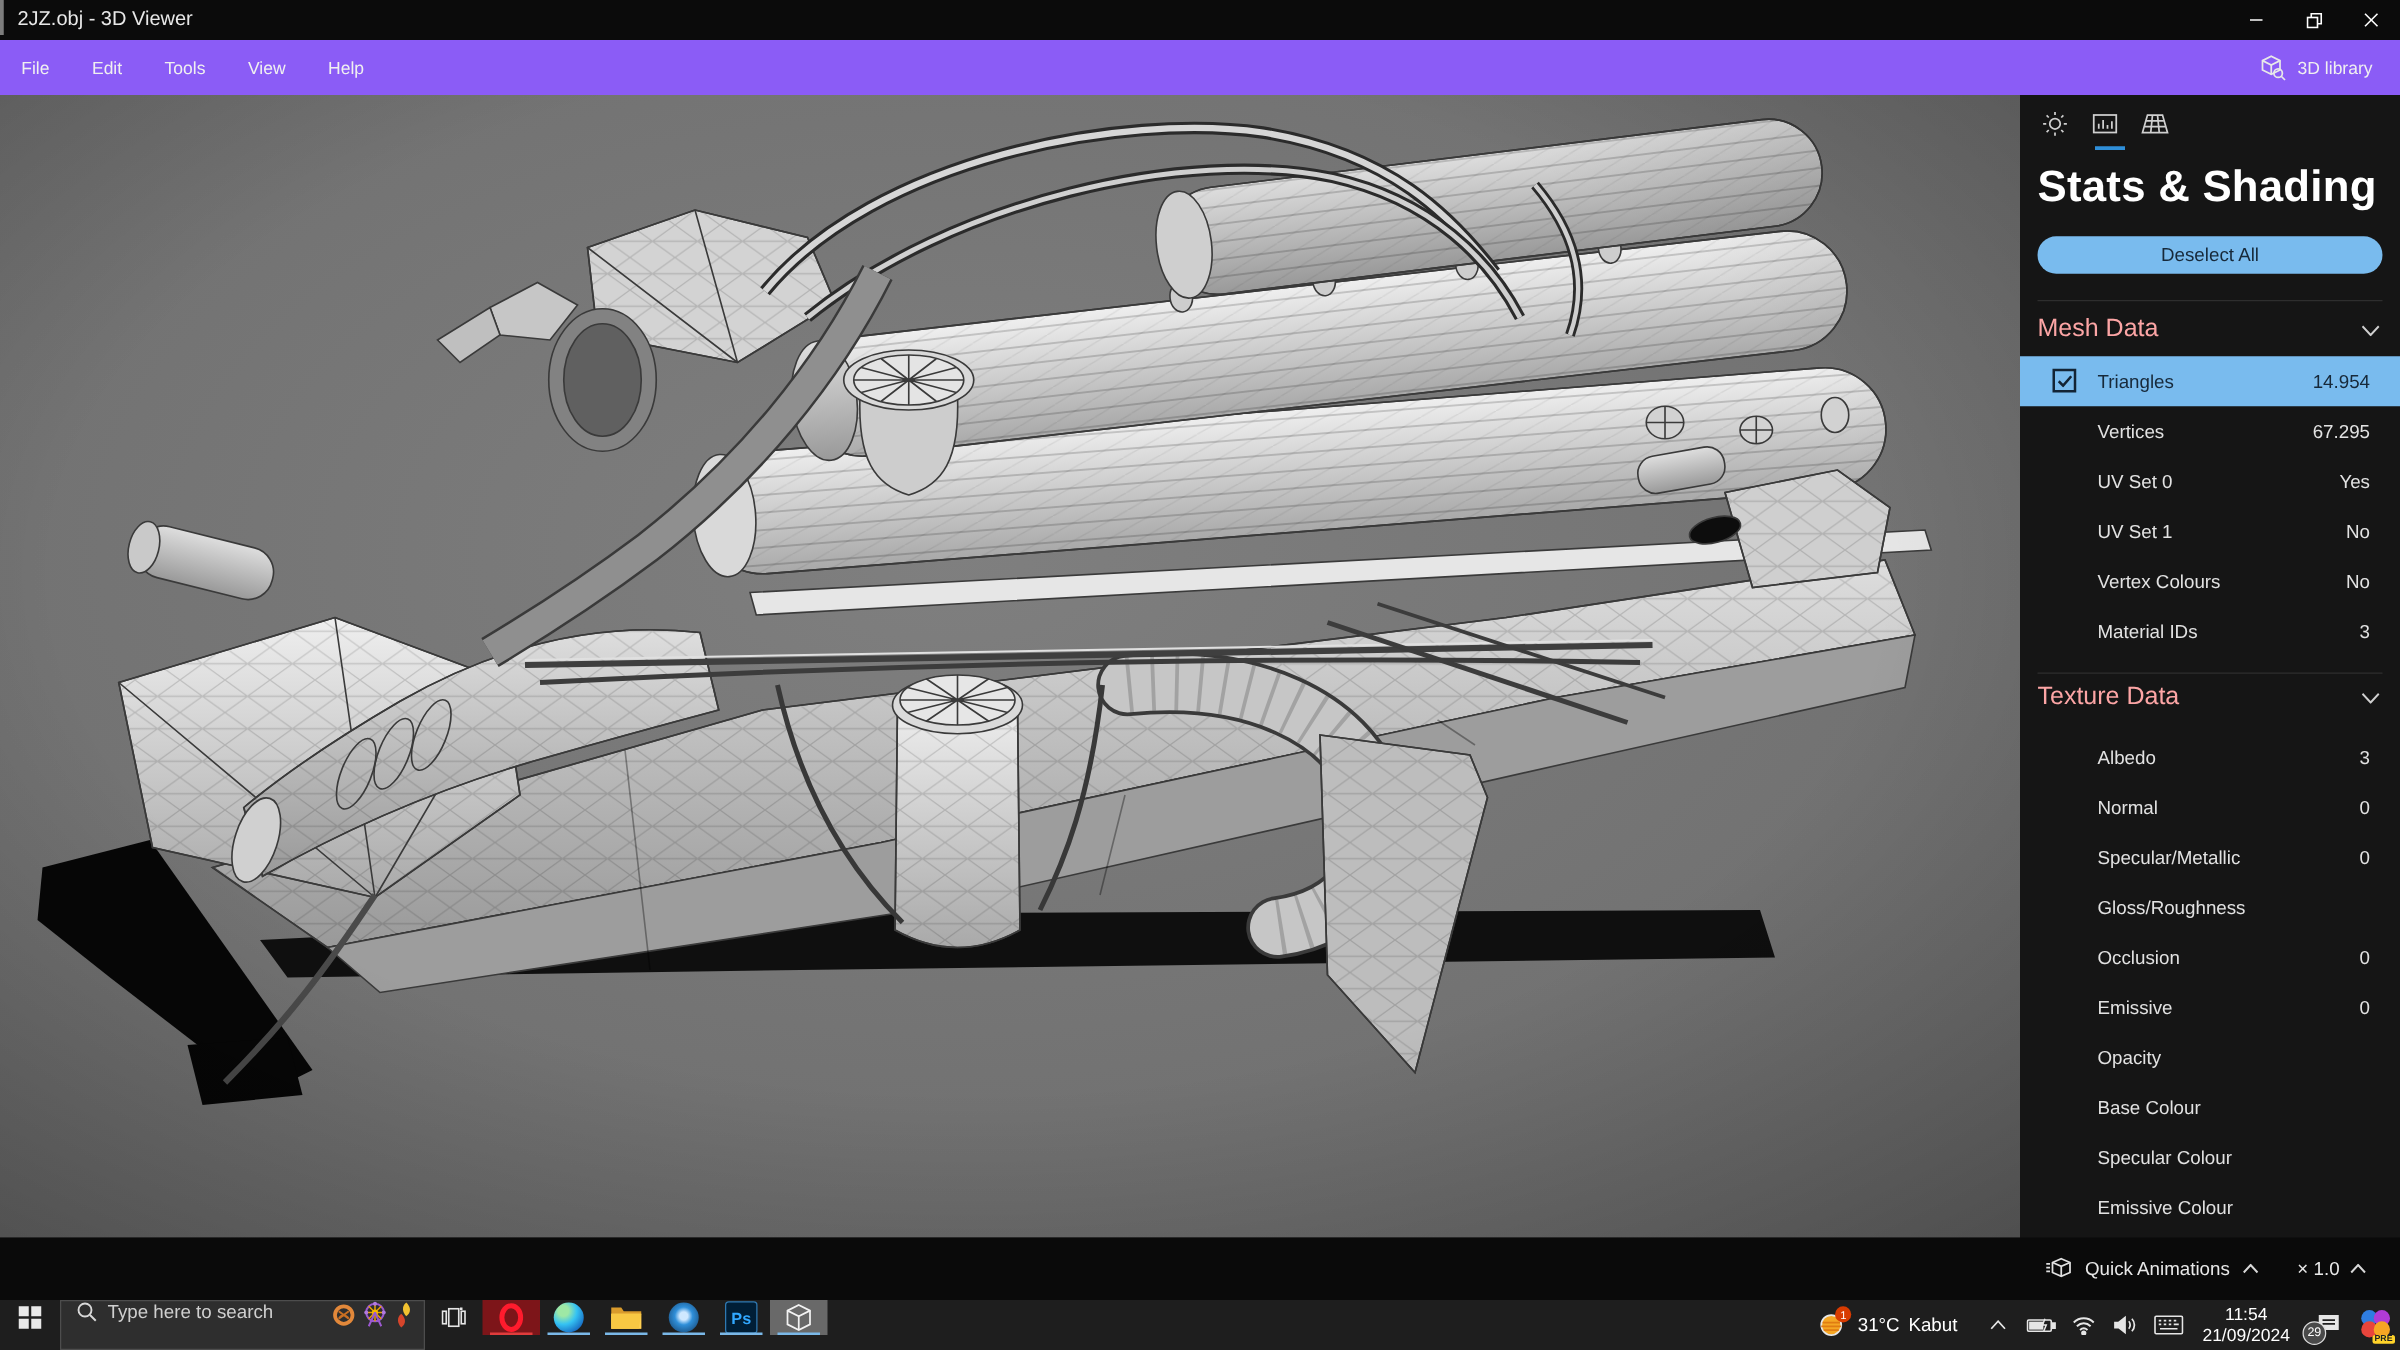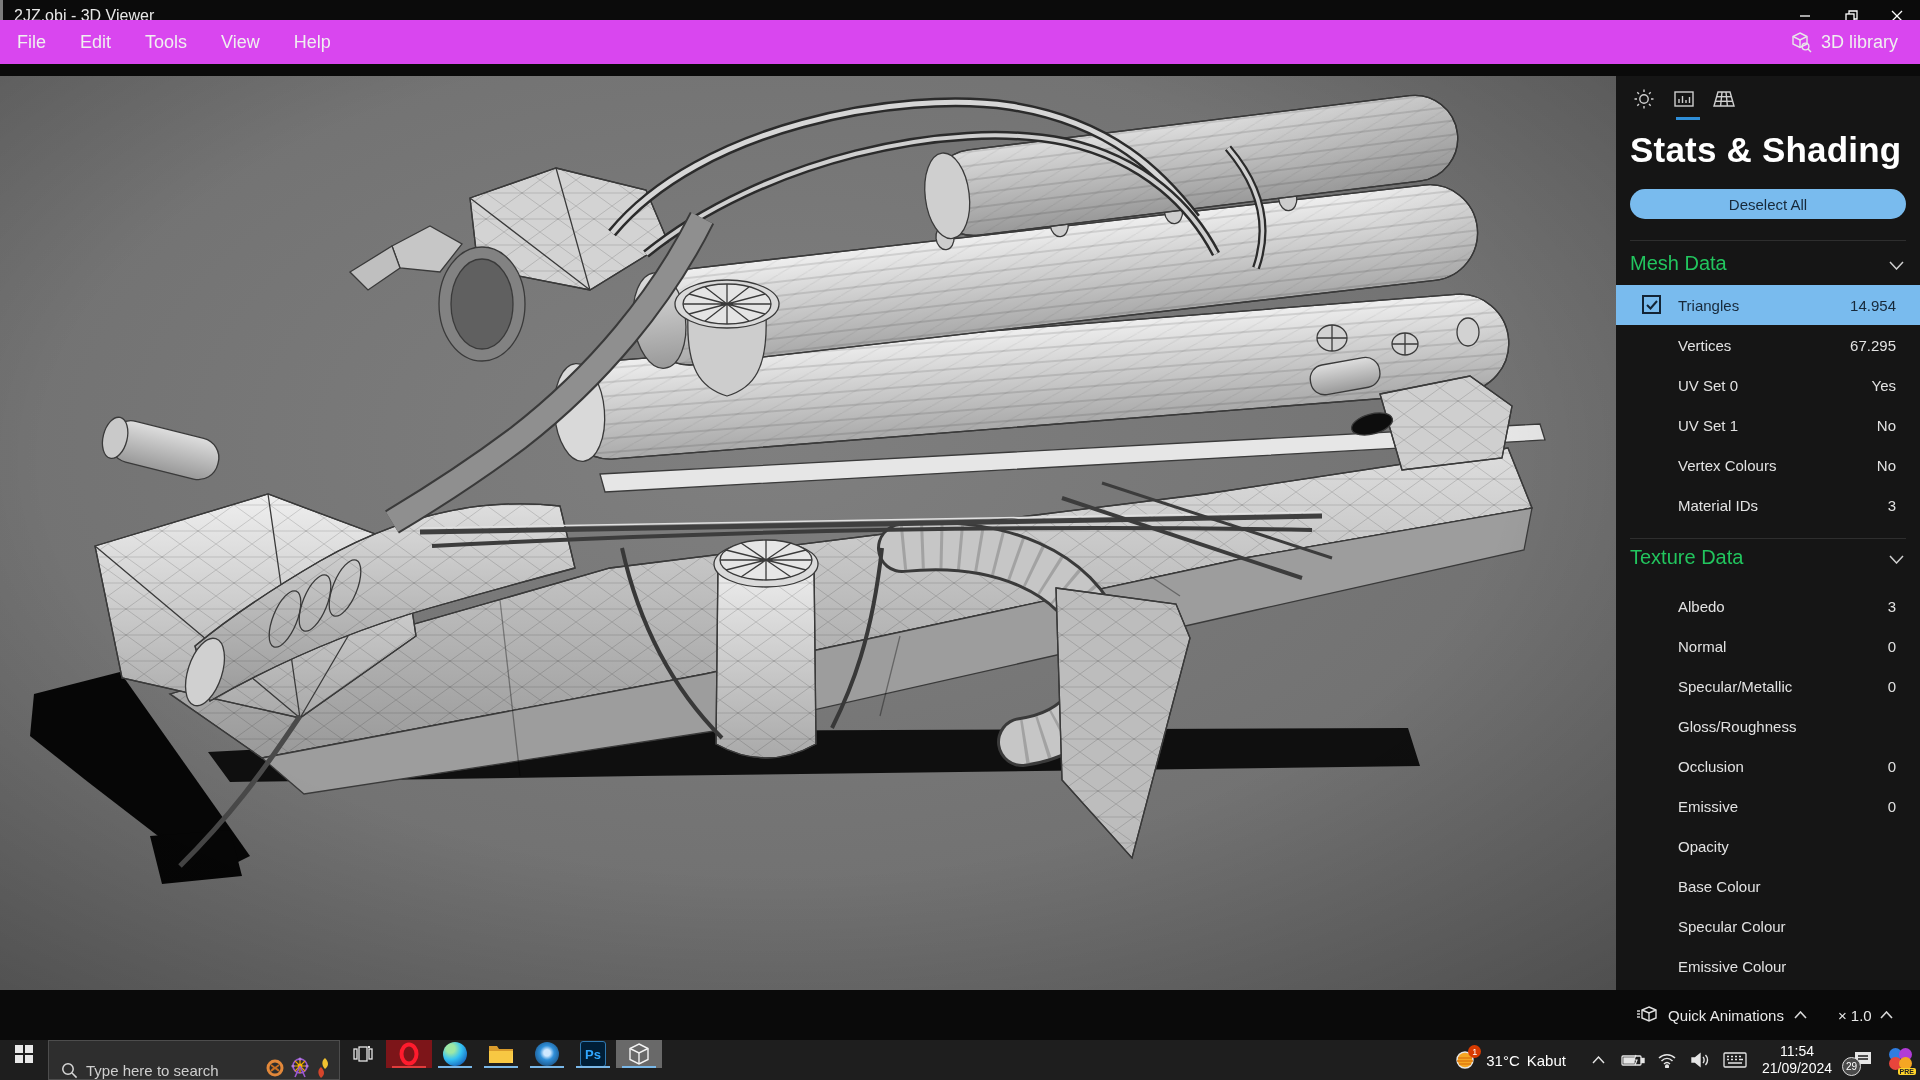--- a/index.html
+++ b/index.html
@@ -11,22 +11,22 @@
   .titlebar { position:absolute; left:0; top:0; width:1920px; height:32px; background:#0b0b0b;
               display:flex; align-items:center; }
   .titlebar .edge { position:absolute; left:0; top:0; width:3px; height:28px; background:#9a9a9a; opacity:.8; }
   .wtitle { color:#e8e8e8; font-size:16px; padding-left:14px; }
   .wincontrols { position:absolute; right:0; top:0; height:32px; display:flex; }
   .winbtn { width:46px; height:32px; background:transparent; border:0; display:flex;
             align-items:center; justify-content:center; cursor:pointer; }
   .winbtn svg { stroke:#ffffff; fill:none; stroke-width:1.3; }
 
   
-  .menubar { position:absolute; left:0; top:20px; width:1920px; height:44px; background:#d946ef;
-             display:flex; align-items:center; color:#f0f0f0; font-size:18px; }
+  .menubar { position:absolute; left:0; top:32px; width:1920px; height:44px; background:#8b5cf6;
+             display:flex; align-items:center; color:#f0f0f0; font-size:14px; }
   .menuitem { padding:0 17px; height:44px; display:flex; align-items:center; cursor:default; }
   .libbtn { margin-left:auto; margin-right:10px; display:flex; align-items:center; gap:9px;
             color:#f0f0f0; height:44px; padding:0 12px; }
   .libbtn svg { stroke:#e8e8e8; fill:none; stroke-width:1.4; }
 
   
   .viewport { position:absolute; left:0; top:76px; width:1616px; height:914px; background:#747474; }
   .viewport svg { display:block; }
 
   
@@ -46,41 +46,41 @@
   .tab { width:40px; height:40px; display:flex; align-items:center; justify-content:center;
          background:transparent; border:0; cursor:pointer; }
   .tab svg { stroke:#cfcfcf; fill:none; stroke-width:1.4; }
   .tab-underline { position:absolute; left:60px; top:41px; width:24px; height:3px; background:#2f8fd9; }
   .ptitle { font-size:35px; font-weight:bold; color:#ffffff; margin:8px 0 0 14px; letter-spacing:.2px; }
   .deselect { display:block; width:276px; height:30px; margin:19px 14px 0 14px; background:#79bbee;
               color:#17293a; font-size:15px; border:0; border-radius:15px; cursor:pointer;
               font-family:"Liberation Sans", sans-serif; }
   .pdivider { height:1px; background:#2e2e2e; margin:21px 14px 0 14px; }
   .sechead { height:44px; display:flex; align-items:center; padding:0 16px 0 14px;
-             font-size:20px; color:#22c55e; }
+             font-size:20px; color:#fca5a5; }
   .sechead .schev { margin-left:auto; }
   .rows {}
   .prow { position:relative; height:40px; display:flex; align-items:center;
           padding:0 24px 0 62px; font-size:15px; color:#e2e2e2; cursor:pointer; }
   .prow .val { margin-left:auto; }
   .prow.sel { background:#79bbee; color:#17293a; }
   .cbx { position:absolute; left:26px; top:10px; width:19px; height:19px; border:2px solid #132435;
          display:flex; align-items:center; justify-content:center; }
   .cbx svg { stroke:#132435; fill:none; stroke-width:2; }
 
   
   .taskbar { position:absolute; left:0; top:1040px; width:1920px; height:40px; background:#1e1e1e;
              display:flex; align-items:stretch; }
   .tbtn { height:28px; border:0; background:transparent; display:flex; align-items:center;
           justify-content:center; cursor:pointer; position:relative; }
   .startbtn { width:48px; }
   .startlogo { display:grid; grid-template-columns:8px 8px; grid-template-rows:8px 8px; gap:2px; }
   .startlogo i { background:#e8e8e8; }
   .searchbox { width:292px; background:#2e2e2e; border:1px solid #4d4d4d; display:flex;
-               align-items:flex-end; padding-left:12px; gap:8px; }
+               align-items:flex-start; padding-left:12px; gap:8px; }
   .searchbox input { flex:1; min-width:0; background:transparent; border:0; outline:none;
                      color:#d8d8d8; font-size:15px; font-family:"Liberation Sans", sans-serif; }
   .searchbox input::placeholder { color:#cfcfcf; }
   .sbicons { display:flex; align-items:center; gap:4px; padding-right:8px; }
   .tile { width:46px; }
   .tile.running:after { content:""; position:absolute; left:6px; right:6px; bottom:0; height:2px;
                         background:#7ab8e8; }
   .tile.opera { background:#7d1519; }
   .tile.opera:after { background:#e03c3c; }
   .tile.focused { background:#696969; }

